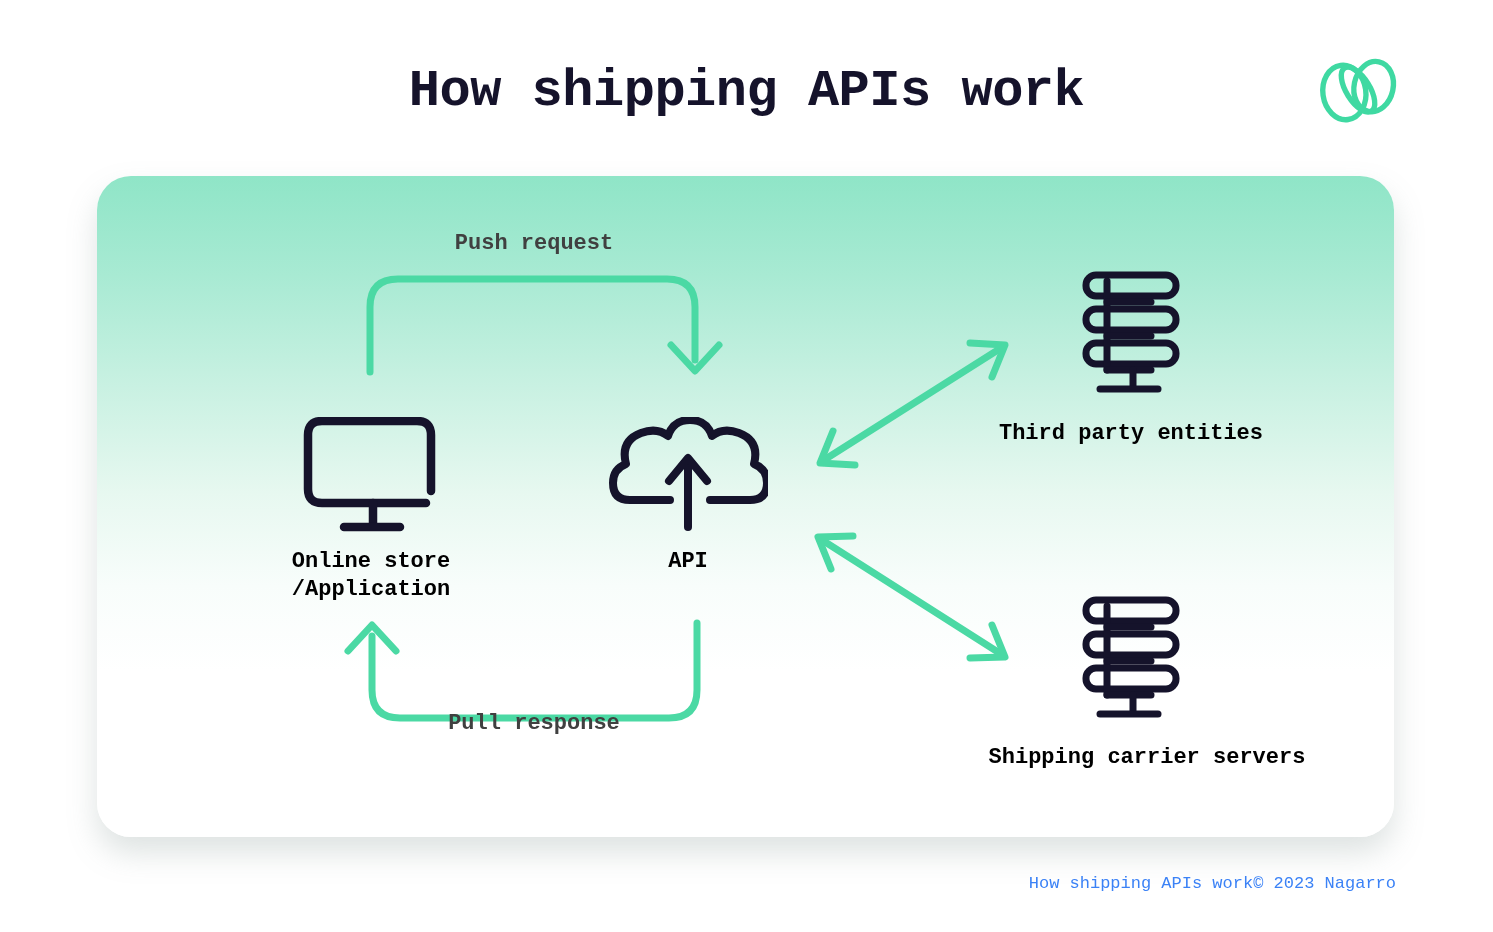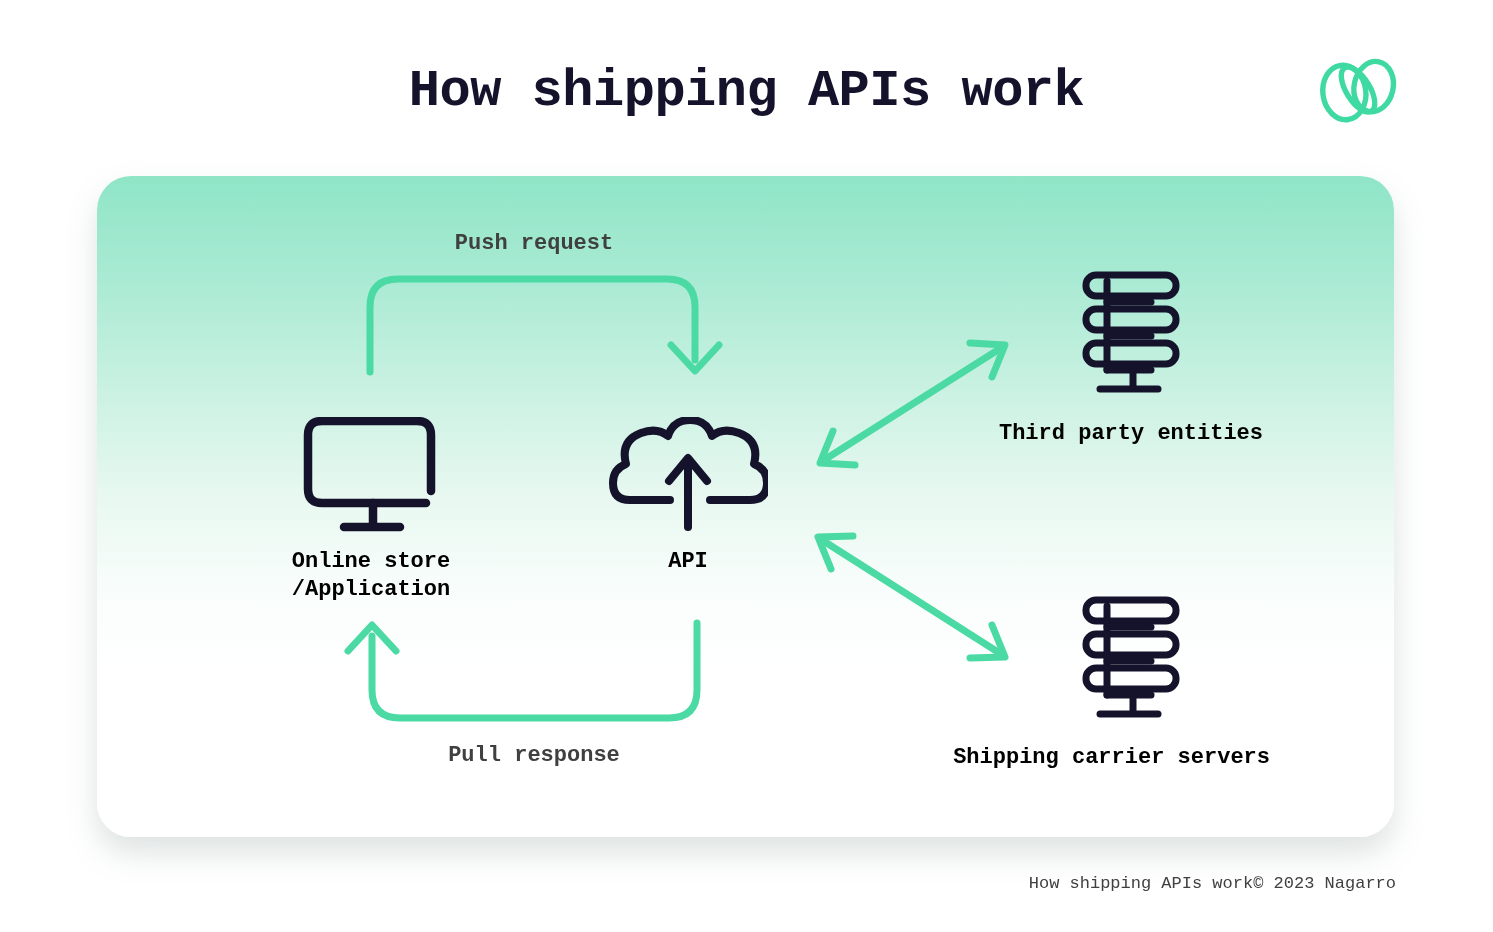--- a/index.html
+++ b/index.html
@@ -51,21 +51,21 @@
     text-align: center;
     font-size: 22px;
     font-weight: 700;
     color: #404040;
   }
   .footer {
     position: absolute;
     right: 97px; top: 874px;
     font-size: 17px;
     font-weight: 400;
-    color: #404040;
+    color: #3b82f6;
   }
   .ink { stroke: #15132b; fill: none; stroke-linecap: round; stroke-linejoin: round; }
   .mint { stroke: #4bd9a4; fill: none; stroke-linecap: round; stroke-linejoin: round; }
   .logo-stroke { stroke: #3fd9a2; fill: none; }
 </style>
 </head>
 <body>
 
 <div class="page">
 
@@ -140,20 +140,20 @@
     <rect class="ink" stroke-width="7" x="5" y="4" width="90" height="21" rx="10"></rect>
     <rect class="ink" stroke-width="7" x="5" y="38" width="90" height="21" rx="10"></rect>
     <rect class="ink" stroke-width="7" x="5" y="72" width="90" height="21" rx="10"></rect>
     <path class="ink" stroke-width="7" d="M 26 10 L 26 99"></path>
     <path class="ink" stroke-width="7" d="M 26 31 L 70 31"></path>
     <path class="ink" stroke-width="7" d="M 26 65 L 70 65"></path>
     <path class="ink" stroke-width="7" d="M 26 99 L 70 99"></path>
     <path class="ink" stroke-width="7" d="M 52 99 L 52 115"></path>
     <path class="ink" stroke-width="7" d="M 19 118 L 77 118"></path>
   </svg>
-  <div class="node-label" style="left:920px; top:744px; width:350px;text-align:right;">Shipping carrier servers</div>
+  <div class="node-label" style="left:972px; top:744px; width:350px;">Shipping carrier servers</div>
 
   <div class="flow-label" style="left:384px; top:231px; width:300px;">Push request</div>
-  <div class="flow-label" style="left:384px; top:743px; width:300px;text-align:center;">Pull response</div>
+  <div class="flow-label" style="left:384px; top:711px; width:300px;text-align:center;">Pull response</div>
 
   <div class="footer">How shipping APIs work© 2023 Nagarro</div>
 
 </div>
 
 </body></html>

